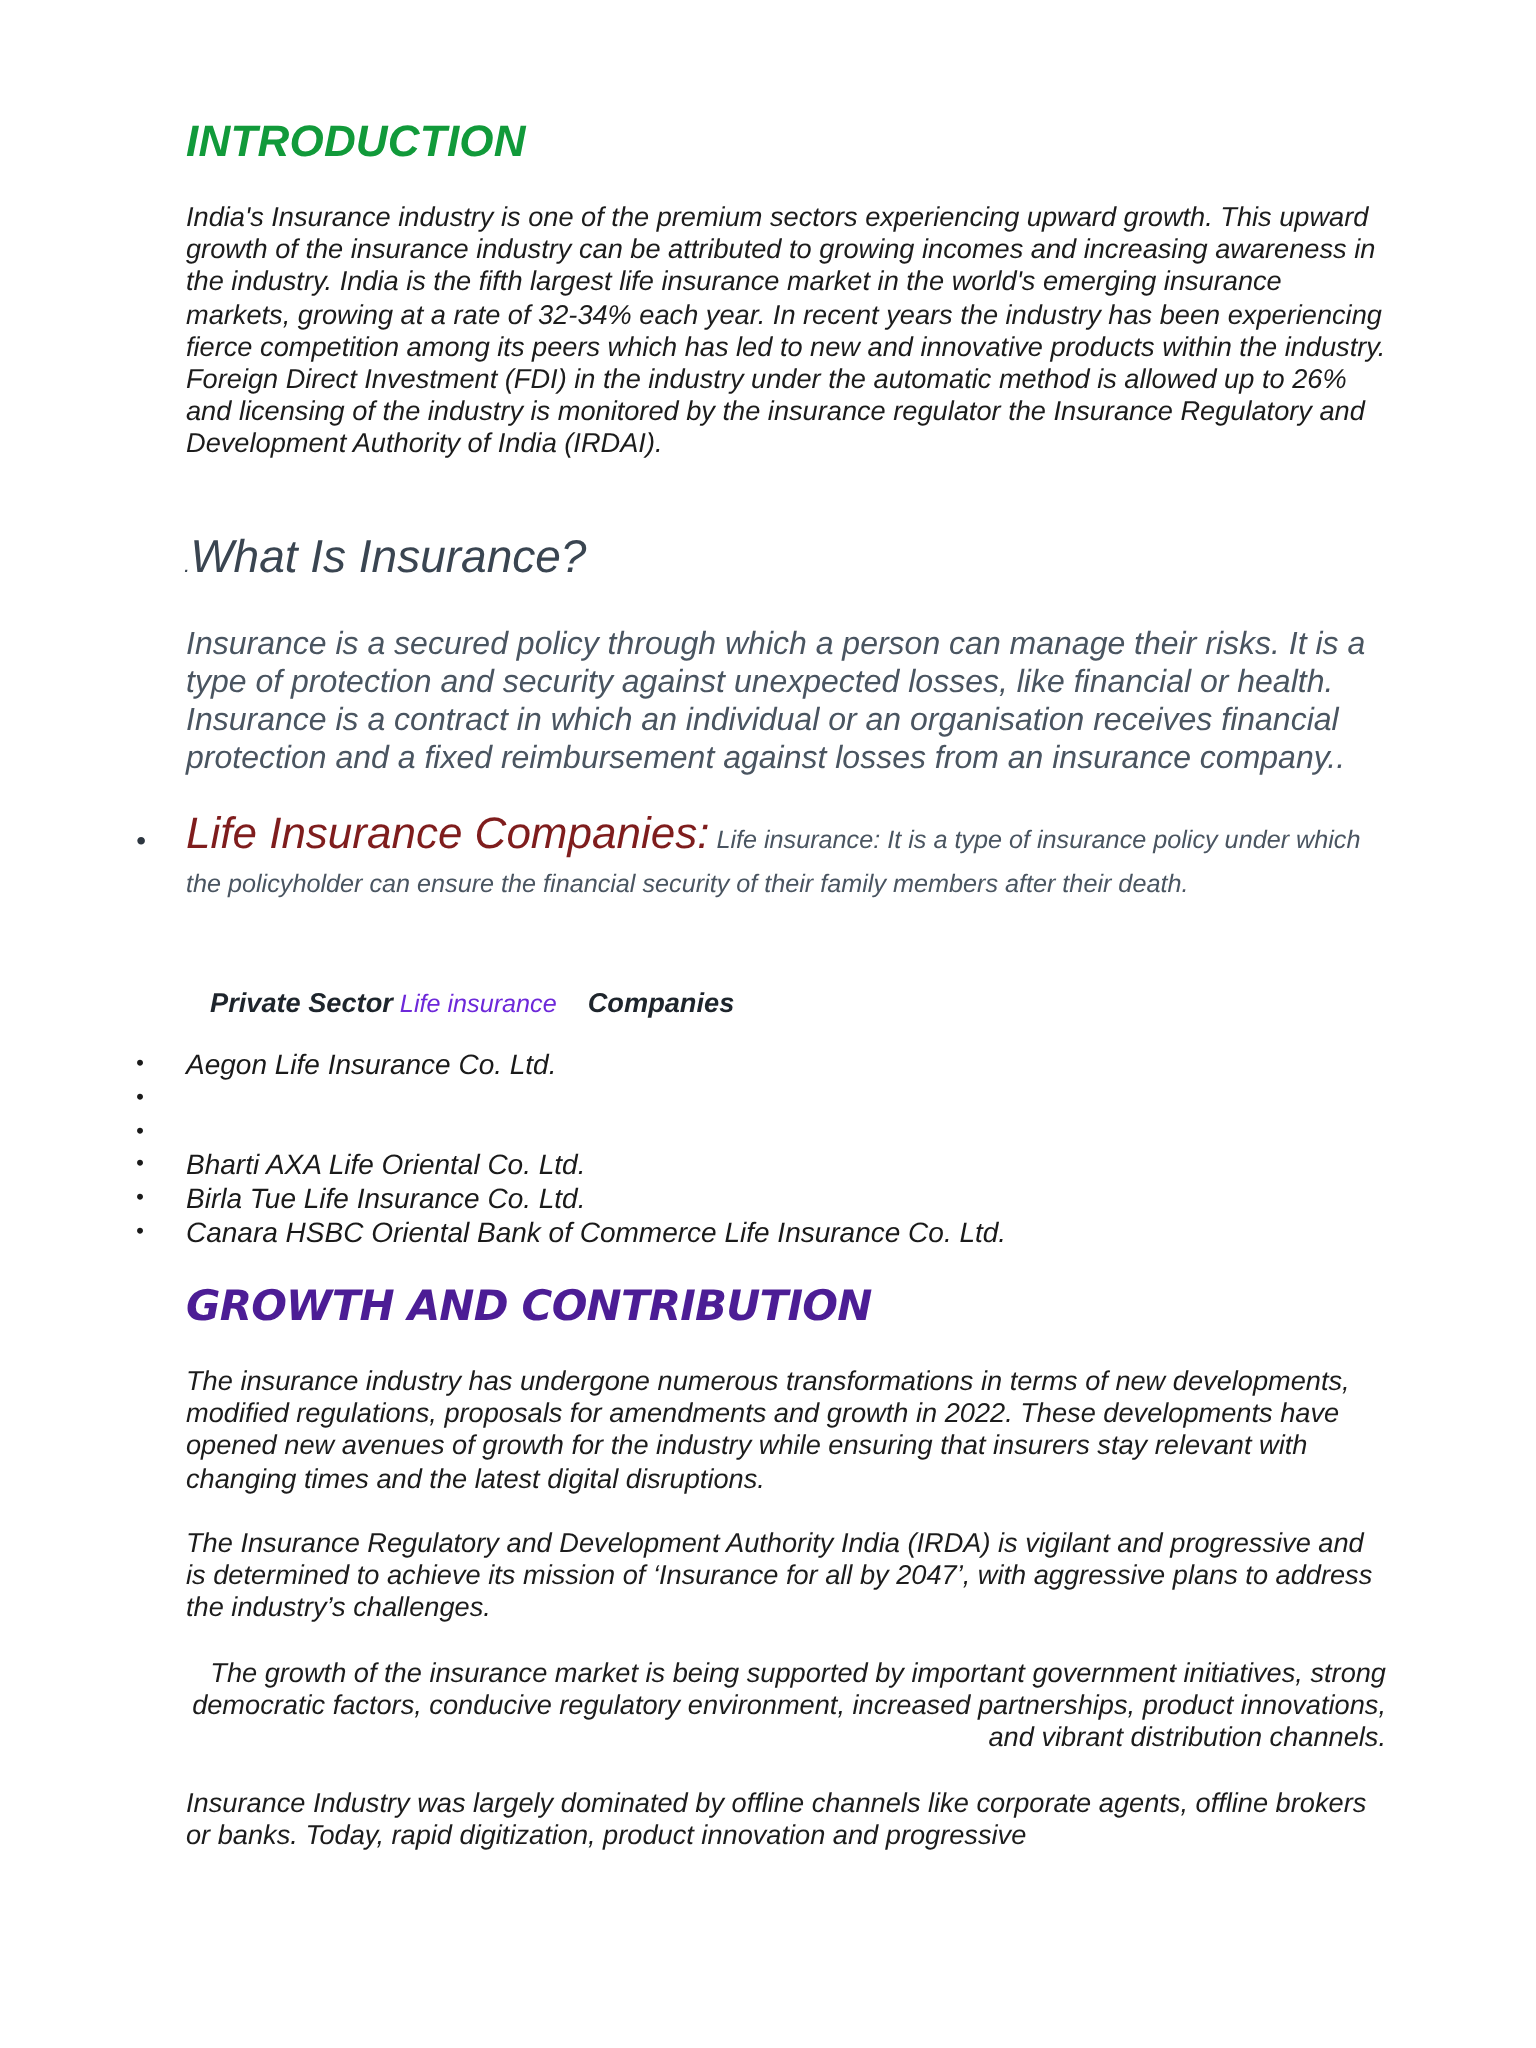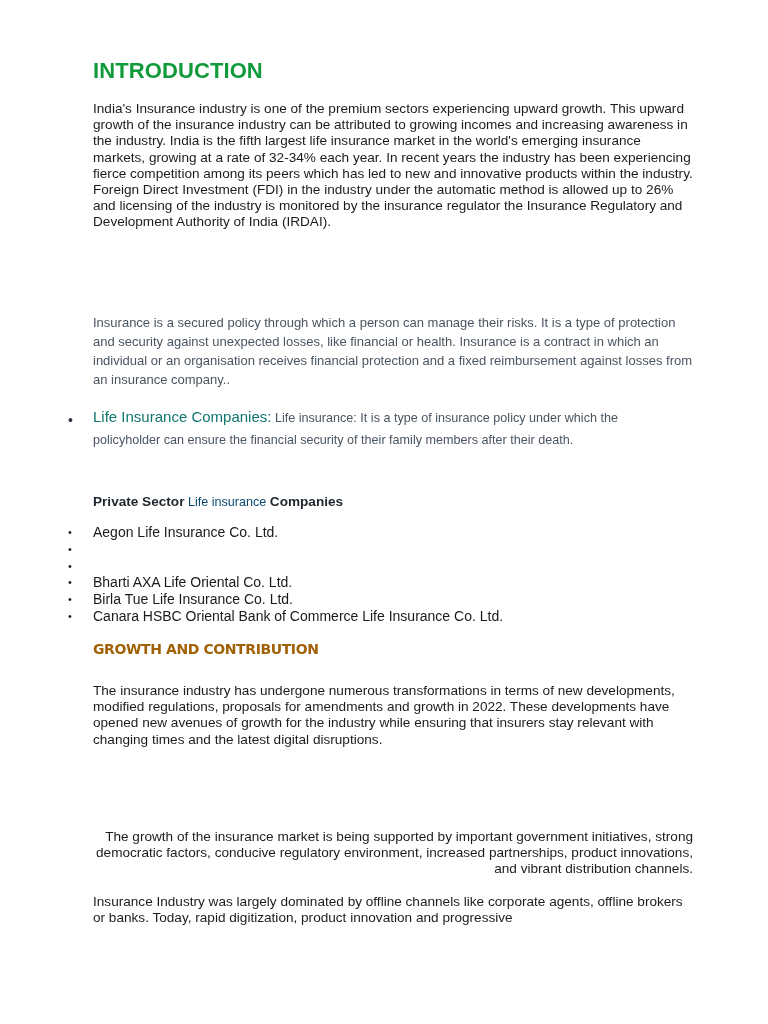--- a/index.html
+++ b/index.html
@@ -14,20 +14,21 @@
       position: relative;
       font-family: "Liberation Sans", sans-serif;
       color: #1a1a1a;
     }
     .page {
       position: absolute;
       left: 0;
       top: 0;
       width: 768px;
       height: 997px;
+      font-style: italic;
     }
     .h-intro {
       position: absolute;
       left: 93px;
       top: 58px;
       margin: 0;
       font-size: 22px;
       font-weight: bold;
       color: #119a3a;
       letter-spacing: 0.1px;
@@ -53,21 +54,21 @@
     }
     .h-what .dot {
       font-size: 11px;
     }
     .p-what {
       position: absolute;
       left: 93px;
       top: 313px;
       width: 600px;
       margin: 0;
-      font-size: 13px;
+      font-size: 16px;
       line-height: 19px;
       color: #4a5561;
     }
     .life-block {
       position: absolute;
       left: 68px;
       top: 406px;
       width: 620px;
     }
     .life-bullet {
@@ -81,36 +82,36 @@
       position: absolute;
       left: 25px;
       top: 0;
       width: 590px;
       margin: 0;
       font-size: 12.6px;
       line-height: 22px;
       color: #4a5561;
     }
     .life-title {
-      font-size: 15px;
-      color: #0f766e;
+      font-size: 22px;
+      color: #7f1d1d;
     }
     .private {
       position: absolute;
       left: 93px;
       top: 494px;
       margin: 0;
       font-size: 13.6px;
       color: #1e252c;
     }
-    .private b { font-weight: bold; }
+    .private b { font-weight: bold; margin-left: 12px; }
     .private .normal {
       font-weight: normal;
       font-size: 12.6px;
-      color: #0c4a6e;
+      color: #6d28d9;
       margin-top: 17px;
     }
     .company-list {
       position: absolute;
       left: 68px;
       top: 524px;
       margin: 0;
       padding: 0;
       list-style: none;
     }
@@ -126,55 +127,57 @@
       position: absolute;
       left: 0;
       top: 0;
       font-size: 11px;
     }
     .h-growth {
       position: absolute;
       left: 93px;
       top: 641px;
       margin: 0;
-      font-size: 14px;
+      font-size: 21px;
       font-weight: bold;
-      color: #a16207;
+      color: #4c1d95;
       font-family: "DejaVu Sans", sans-serif;
       letter-spacing: -0.4px;
     }
     .p-g1 { top: 683px; }
     .p-g2 { top: 764px; }
     .p-g3 { top: 829px; text-align: right; }
     .p-g4 { top: 894px; }
   </style>
 </head>
 <body>
 
 <div class="page">
 
   <h1 class="h-intro">INTRODUCTION</h1>
   <p class="para p-intro">India's Insurance industry is one of the premium sectors experiencing upward growth. This upward growth of the insurance industry can be attributed to growing incomes and increasing awareness in the industry. India is the fifth largest life insurance market in the world's emerging insurance markets, growing at a rate of 32-34% each year. In recent years the industry has been experiencing fierce competition among its peers which has led to new and innovative products within the industry. Foreign Direct Investment (FDI) in the industry under the automatic method is allowed up to 26% and licensing of the industry is monitored by the insurance regulator the Insurance Regulatory and Development Authority of India (IRDAI).</p>
 
+  <h2 class="h-what"><span class="dot">.</span><span>What Is Insurance?</span></h2>
   <p class="p-what">Insurance is a secured policy through which a person can manage their risks. It is a type of protection and security against unexpected losses, like financial or health. Insurance is a contract in which an individual or an organisation receives financial protection and a fixed reimbursement against losses from an insurance company..</p>
 
   <div class="life-block">
     <span class="life-bullet">•</span>
     <p class="life-text"><span class="life-title">Life Insurance Companies:</span><span> Life insurance: It is a type of insurance policy under which the policyholder can ensure the financial security of their family members after their death.</span></p>
   </div>
 
   <p class="private"><b>Private Sector</b><span class="normal"> Life insurance </span><b>Companies</b></p>
 
   <ul class="company-list">
     <li><span class="bullet">•</span><span>Aegon Life Insurance Co. Ltd.</span></li>
     <li><span class="bullet">•</span></li>
     <li><span class="bullet">•</span></li>
     <li><span class="bullet">•</span><span>Bharti AXA Life Oriental Co. Ltd.</span></li>
     <li><span class="bullet">•</span><span>Birla Tue Life Insurance Co. Ltd.</span></li>
     <li><span class="bullet">•</span><span>Canara HSBC Oriental Bank of Commerce Life Insurance Co. Ltd.</span></li>
   </ul>
 
   <h2 class="h-growth">GROWTH AND CONTRIBUTION</h2>
   <p class="para p-g1">The insurance industry has undergone numerous transformations in terms of new developments, modified regulations, proposals for amendments and growth in 2022. These developments have opened new avenues of growth for the industry while ensuring that insurers stay relevant with changing times and the latest digital disruptions.</p>
+  <p class="para p-g2">The Insurance Regulatory and Development Authority India (IRDA) is vigilant and progressive and is determined to achieve its mission of ‘Insurance for all by 2047’, with aggressive plans to address the industry’s challenges.</p>
   <p class="para p-g3">The growth of the insurance market is being supported by important government initiatives, strong democratic factors, conducive regulatory environment, increased partnerships, product innovations, and vibrant distribution channels.</p>
   <p class="para p-g4">Insurance Industry was largely dominated by offline channels like corporate agents, offline brokers or banks. Today, rapid digitization, product innovation and progressive</p>
 
 </div>
 
 </body></html>

